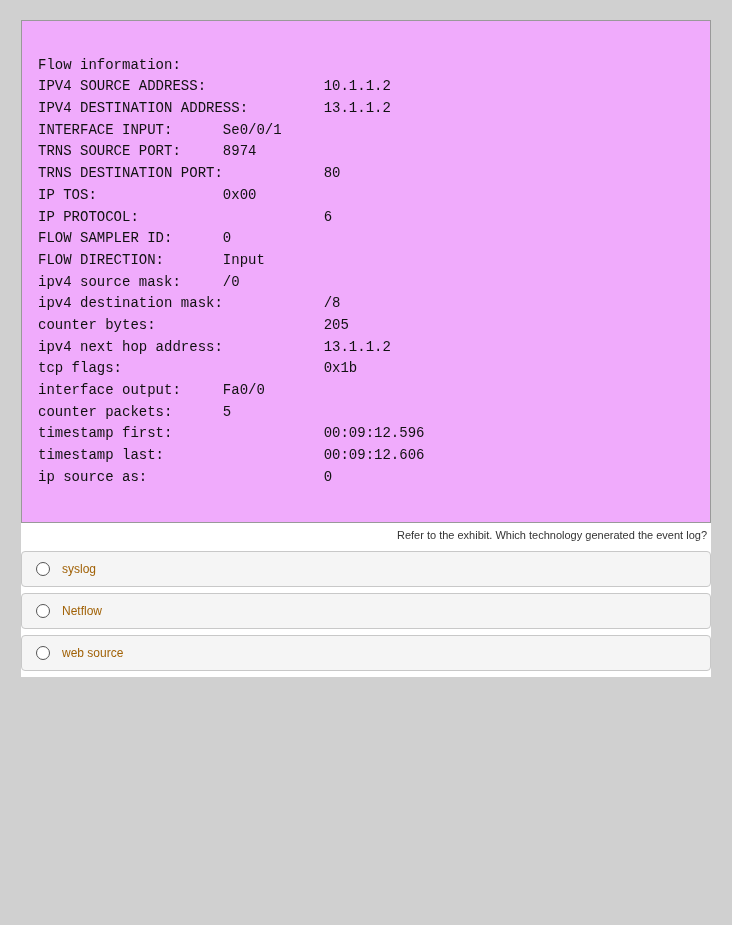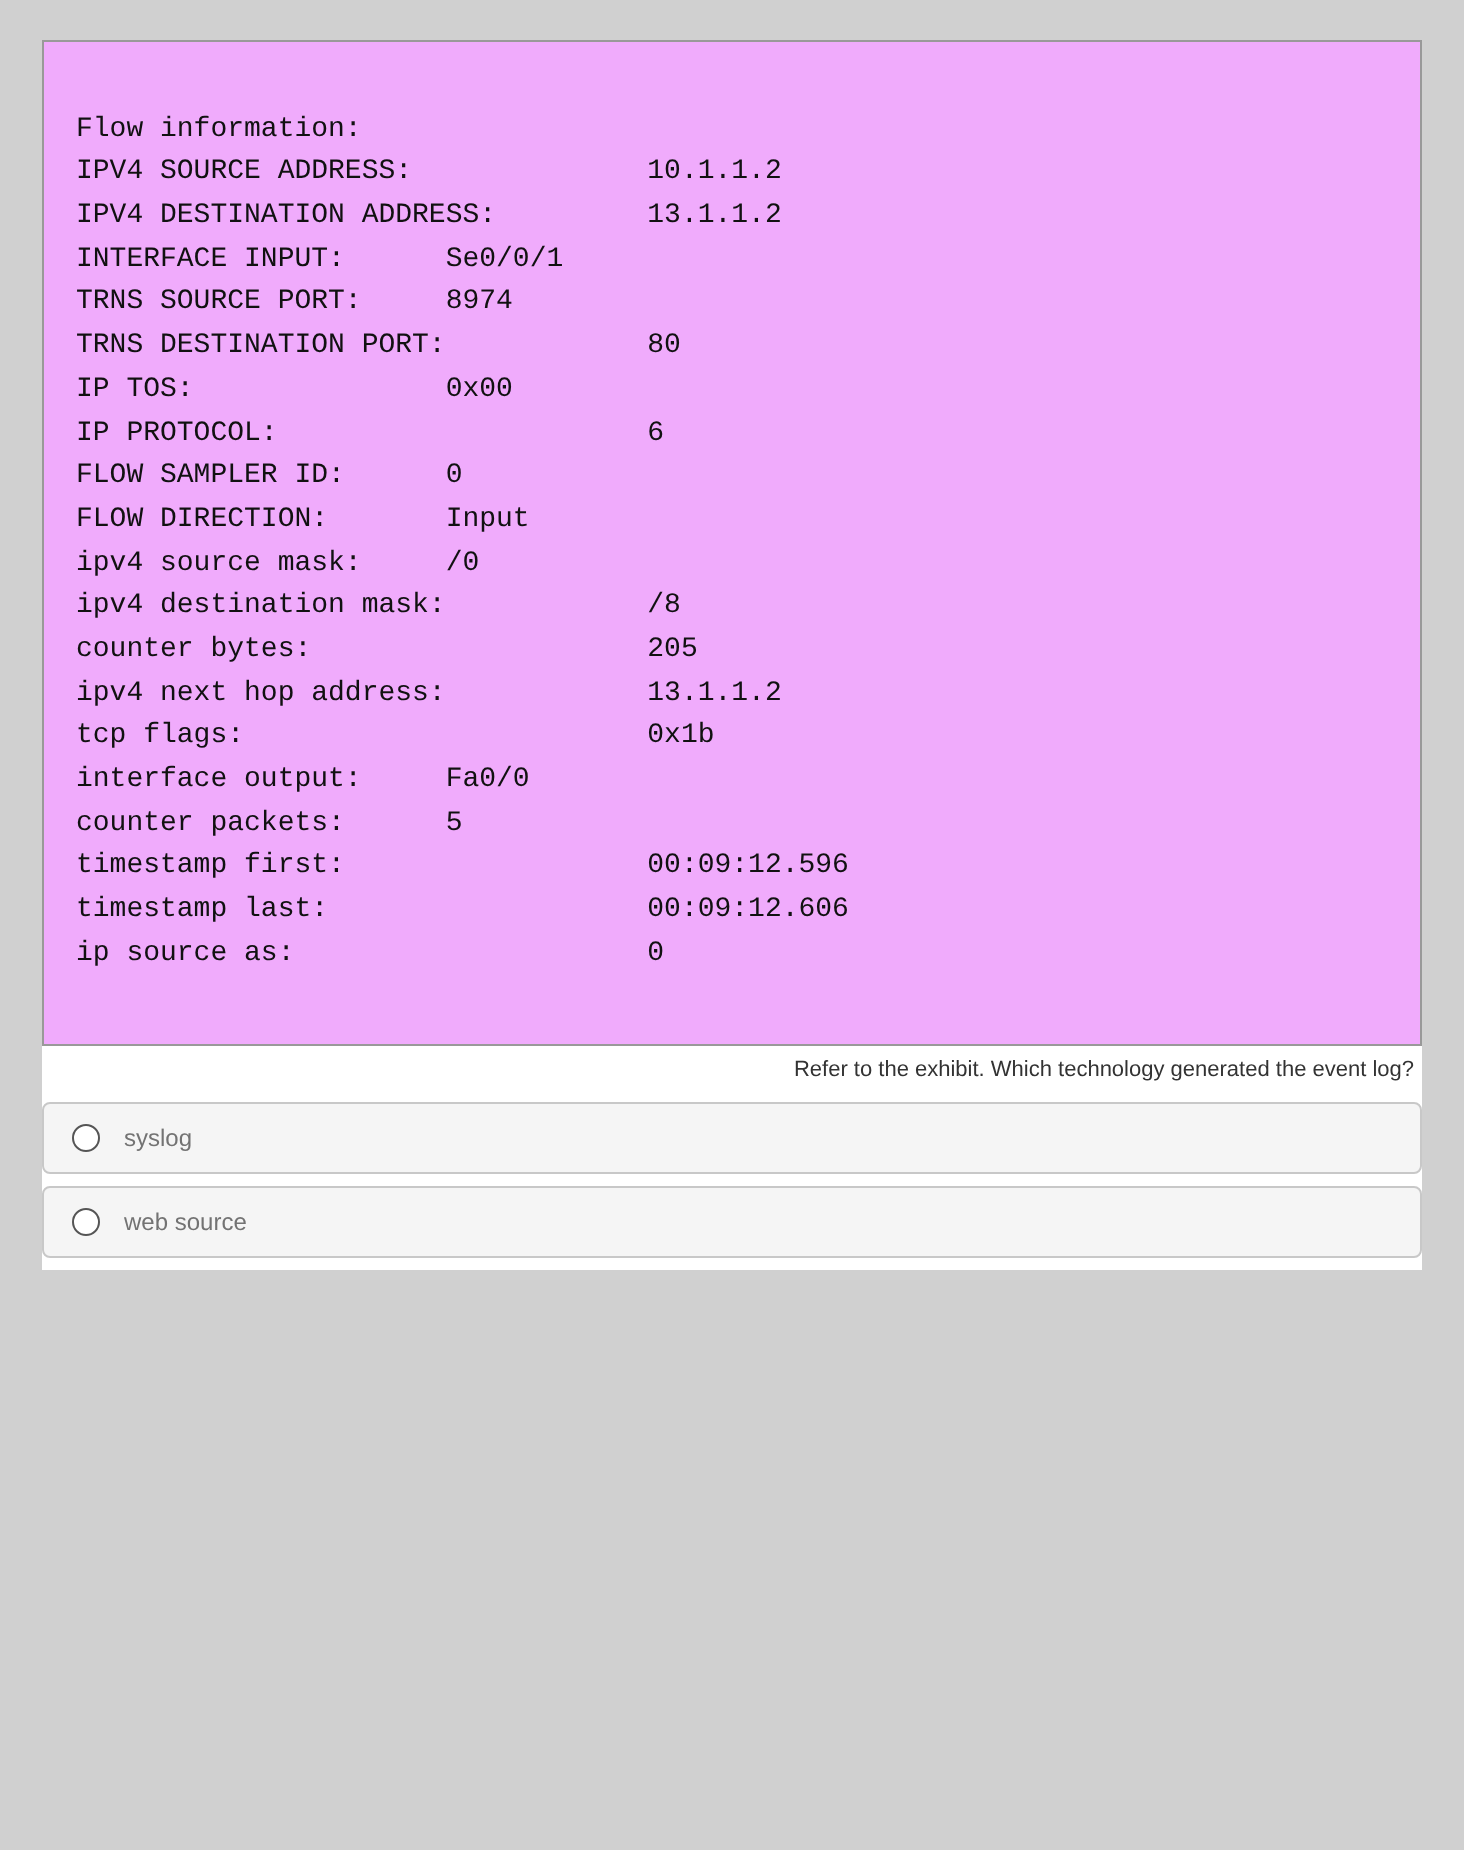--- a/index.html
+++ b/index.html
@@ -66,21 +66,21 @@
       border-radius: 50%;
       border: 1.5px solid #555;
       margin-right: 12px;
       flex-shrink: 0;
       background: #fff;
       display: inline-block;
     }
 
     .option-label {
       font-size: 12px;
-      color: #737373;
+      color: #a16207;
       font-family: Arial, sans-serif;
     }
   </style>
 </head>
 <body>
 
 <div class="container">
 
   <div class="code-block">
 <span>Flow information:
@@ -107,17 +107,21 @@
 
   <div class="question-text">Refer to the exhibit. Which technology generated the event log?</div>
 
   <ul class="options-list">
     <li class="option-item">
       <span class="radio-circle"></span>
       <span class="option-label">syslog</span>
     </li>
     <li class="option-item">
       <span class="radio-circle"></span>
+      <span class="option-label">Netflow</span>
+    </li>
+    <li class="option-item">
+      <span class="radio-circle"></span>
       <span class="option-label">web source</span>
     </li>
   </ul>
 
 </div>
 
 </body></html>

